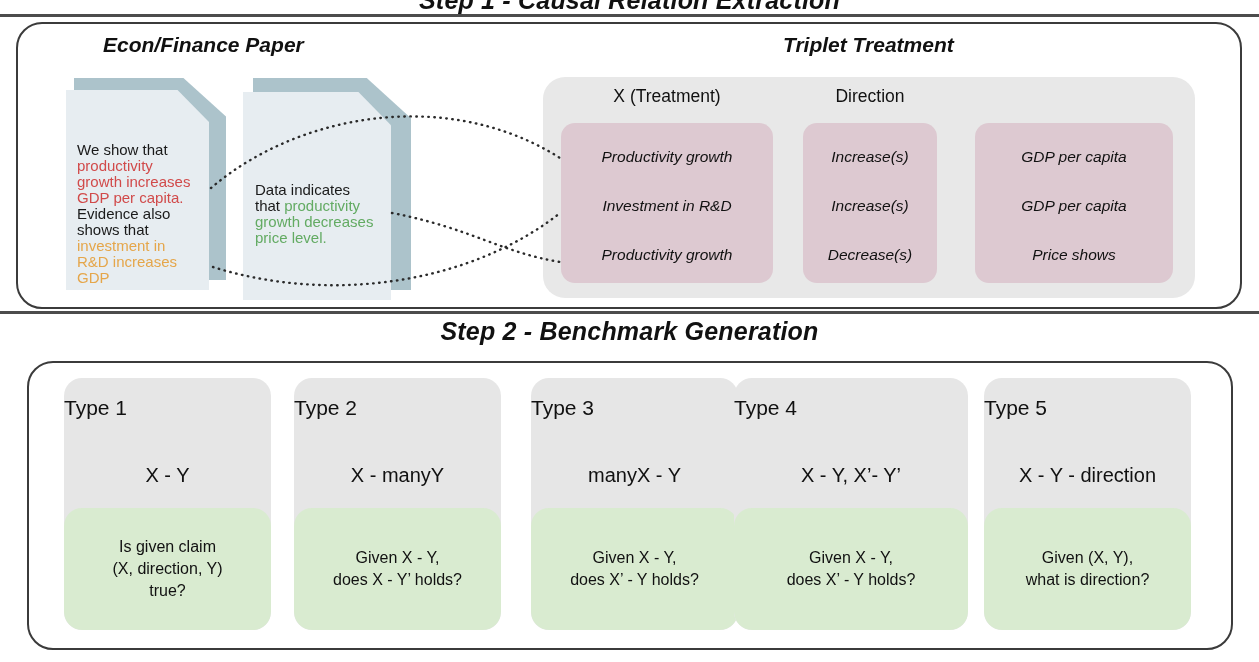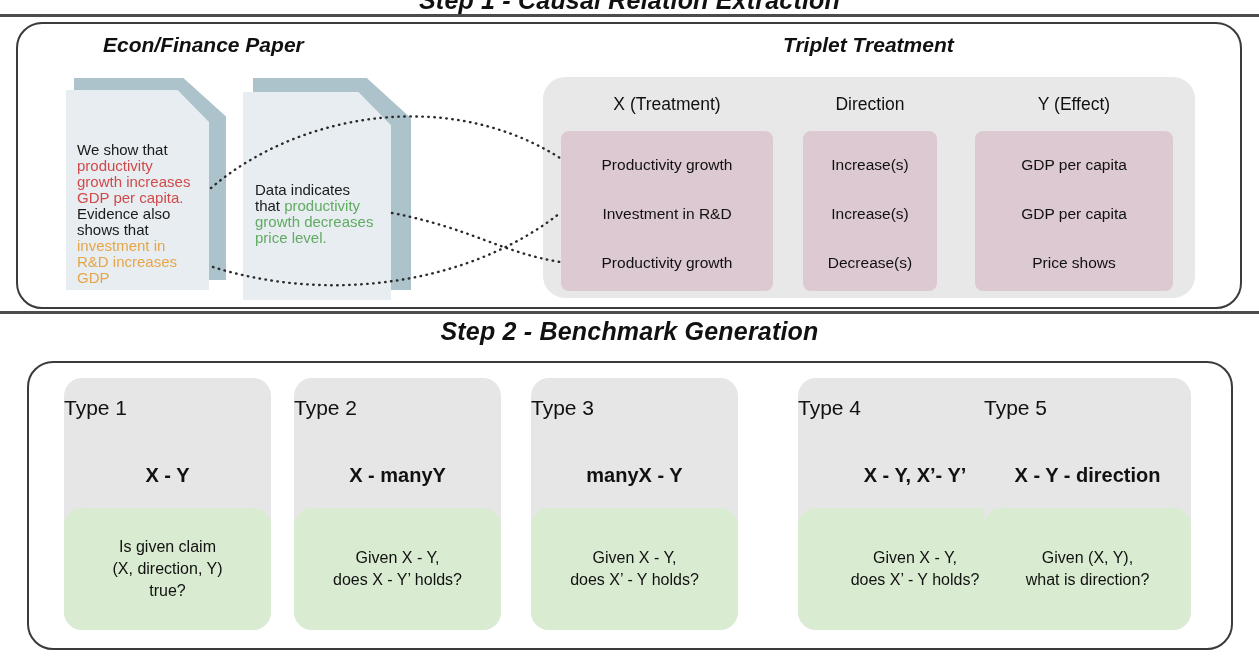--- a/index.html
+++ b/index.html
@@ -98,35 +98,36 @@
   
   #triplet-panel {
     position: absolute;
     left: 543px; top: 77px;
     width: 652px; height: 221px;
     background: #e8e8e8;
     border-radius: 22px;
   }
   .triplet-col {
     position: absolute;
-    top: 8px; height: 221px;
+    top: 0; height: 221px;
   }
   .triplet-col-header {
     position: absolute;
     top: 9px; left: 0; width: 100%;
     text-align: center;
     font-size: 17.5px;
     color: #111;
   }
   .triplet-col-body {
     position: absolute;
     left: 0; top: 46px;
     width: 100%; height: 160px;
     background: #ddc9d1;
-    border-radius: 8px;
+    border-radius: 14px;
+    font-style: italic;
   }
   .triplet-cell {
     position: absolute;
     left: 0; width: 100%;
     text-align: center;
     font-size: 15.5px;
     color: #111;
     white-space: nowrap;
   }
   .triplet-cell.r0 { top: 25px; }
@@ -161,21 +162,20 @@
     font-size: 21px;
     color: #111;
   }
   .type-card .card-formula {
     position: absolute;
     top: 86px; left: 0; width: 100%;
     text-align: center;
     font-size: 20px;
     color: #111;
     white-space: nowrap;
-    font-weight: bold;
   }
   .type-card .card-question {
     position: absolute;
     left: 0; bottom: 0;
     width: 100%; height: 122px;
     background: #d9ebd0;
     border-radius: 18px;
     display: flex;
     align-items: center;
     justify-content: center;
@@ -183,21 +183,21 @@
     font-size: 16px;
     line-height: 22px;
     color: #111;
     white-space: pre-line;
     padding: 0 6px;
     box-sizing: border-box;
   }
   #card-0 { left: 64px; }
   #card-1 { left: 294px; }
   #card-2 { left: 524px; margin-left: 7px; }
-  #card-3 { left: 798px; padding-left: 27px; }
+  #card-3 { left: 734px; padding-left: 27px; }
   #card-4 { left: 984px; }
 </style>
 </head>
 <body>
 
 <div class="stage">
 
   <div class="section-title" id="title-step1">Step 1 - Causal Relation Extraction</div>
   <div class="rule" id="rule-top"></div>
 
@@ -236,21 +236,20 @@
     <div class="triplet-col" id="col-dir">
       <div class="triplet-col-header">Direction</div>
       <div class="triplet-col-body">
         <div class="triplet-cell r0">Increase(s)</div>
         <div class="triplet-cell r1">Increase(s)</div>
         <div class="triplet-cell r2">Decrease(s)</div>
       </div>
     </div>
 
     <div class="triplet-col" id="col-y">
-      <div class="triplet-col-header">Y (Effect)</div>
       <div class="triplet-col-body">
         <div class="triplet-cell r0">GDP per capita</div>
         <div class="triplet-cell r1">GDP per capita</div>
         <div class="triplet-cell r2">Price shows</div>
       </div>
     </div>
   </div>
 
   <svg id="connectors">
     <g fill="none" stroke="#2a2a2a" stroke-width="2.4" stroke-linecap="round" stroke-dasharray="0.5 5.5">

